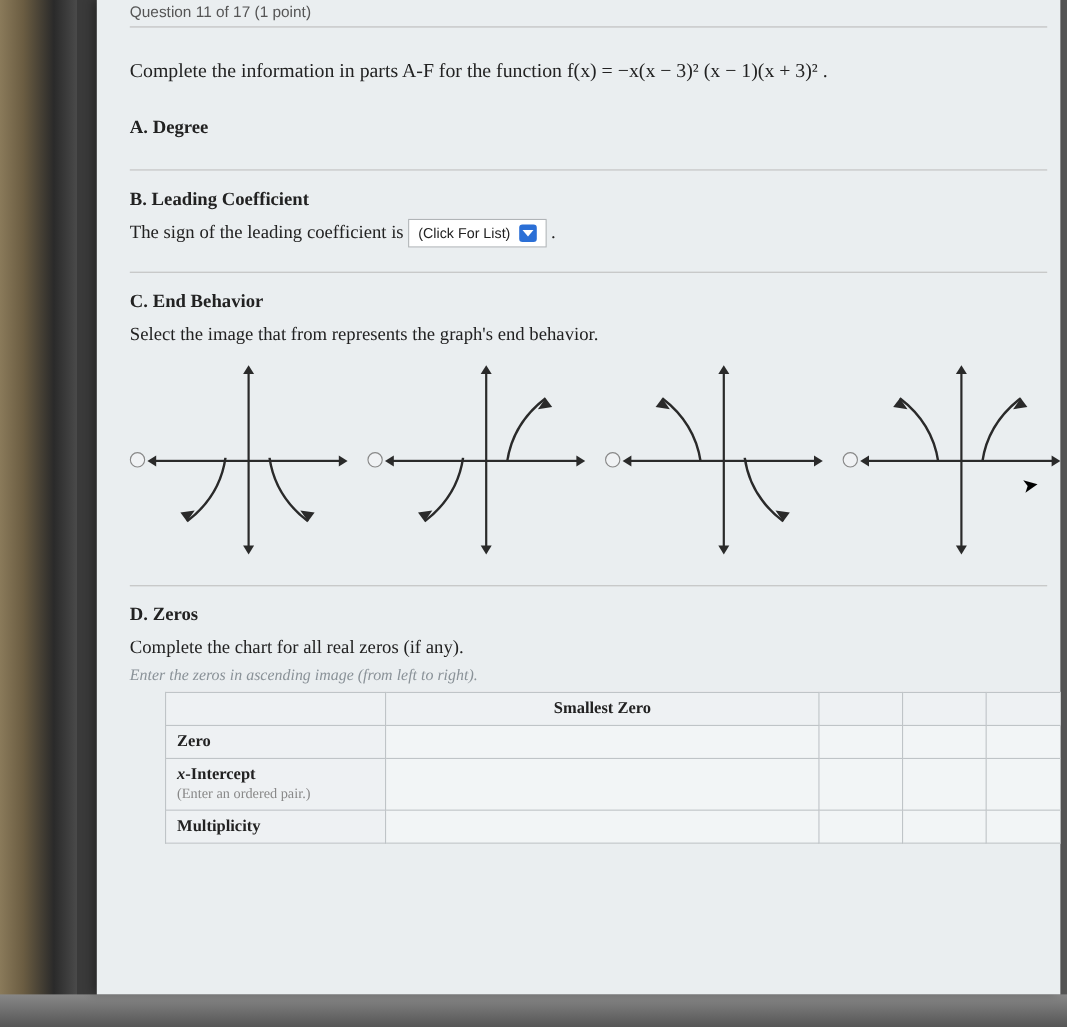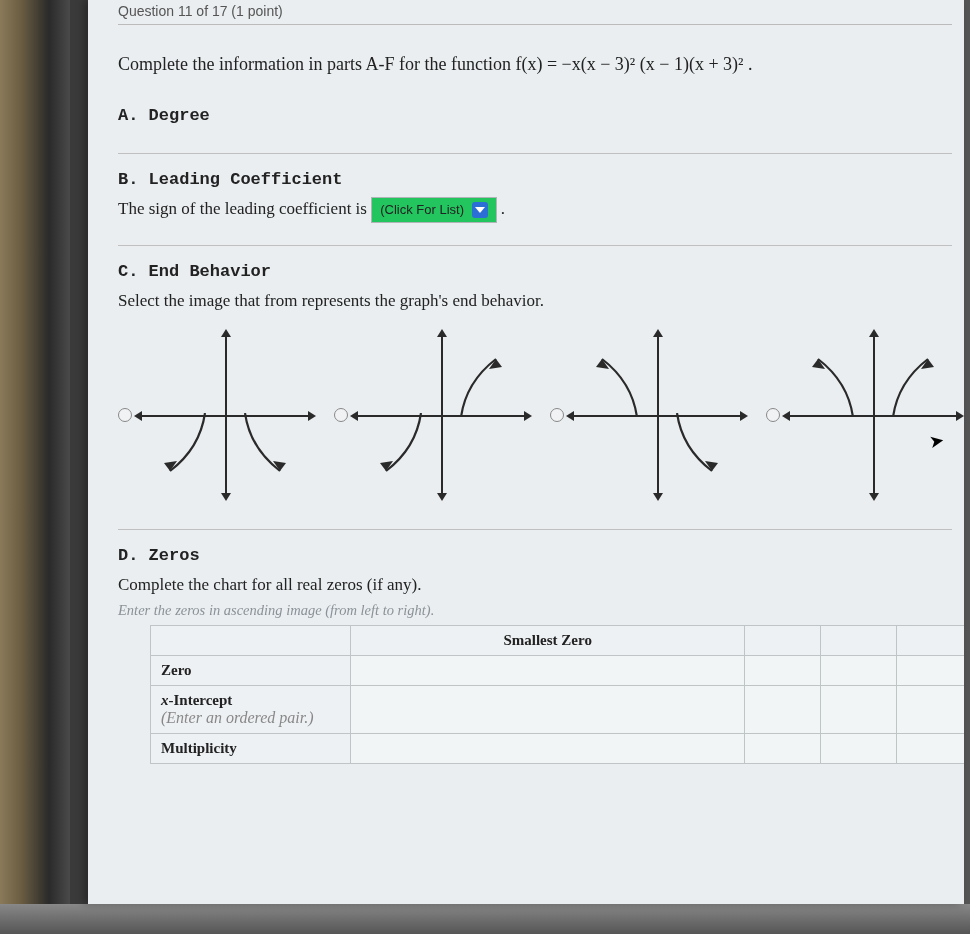--- a/index.html
+++ b/index.html
@@ -62,21 +62,20 @@
   }
   .section {
     border-top: 1px solid #c0c0c0;
     padding-top: 16px;
     padding-bottom: 22px;
   }
   .sec-title {
     font-weight: bold;
     font-size: 17px;
     margin-bottom: 6px;
-    font-family: Liberation Mono, monospace;
   }
   .line {
     font-size: 17px;
     line-height: 1.6;
   }
   .blank-input {
     display: inline-block;
     width: 78px;
     height: 22px;
     border: 1px solid #999;
@@ -85,21 +84,21 @@
     vertical-align: middle;
     font-size: 15px;
     padding: 0 4px;
   }
   .hint {
     font-style: italic;
     color: #555;
   }
   .list-btn {
     display: inline-block;
-    background: #22c55e;
+    background: #ffffff;
     border: 1px solid #b0b4b7;
     border-radius: 0;
     padding: 2px 8px;
     font-family: Arial, sans-serif;
     font-size: 13px;
     vertical-align: middle;
   }
   .list-arrow {
     display: inline-block;
     width: 16px; height: 16px;
@@ -180,23 +179,22 @@
     text-align: center;
     background: #eef1f3;
   }
   table.zeros td:first-child {
     width: 200px;
     font-weight: bold;
     background: #eef1f3;
   }
   .sub-hint {
     font-weight: normal;
-    font-style: italic;
     color: #888;
-    font-size: 16px;
+    font-size: 13px;
   }
   .cursor {
     position: absolute;
     right: 20px;
     top: 430px;
     font-size: 18px;
     color: #000;
     transform: rotate(-10deg);
   }
   .enter-zeros-hint {

